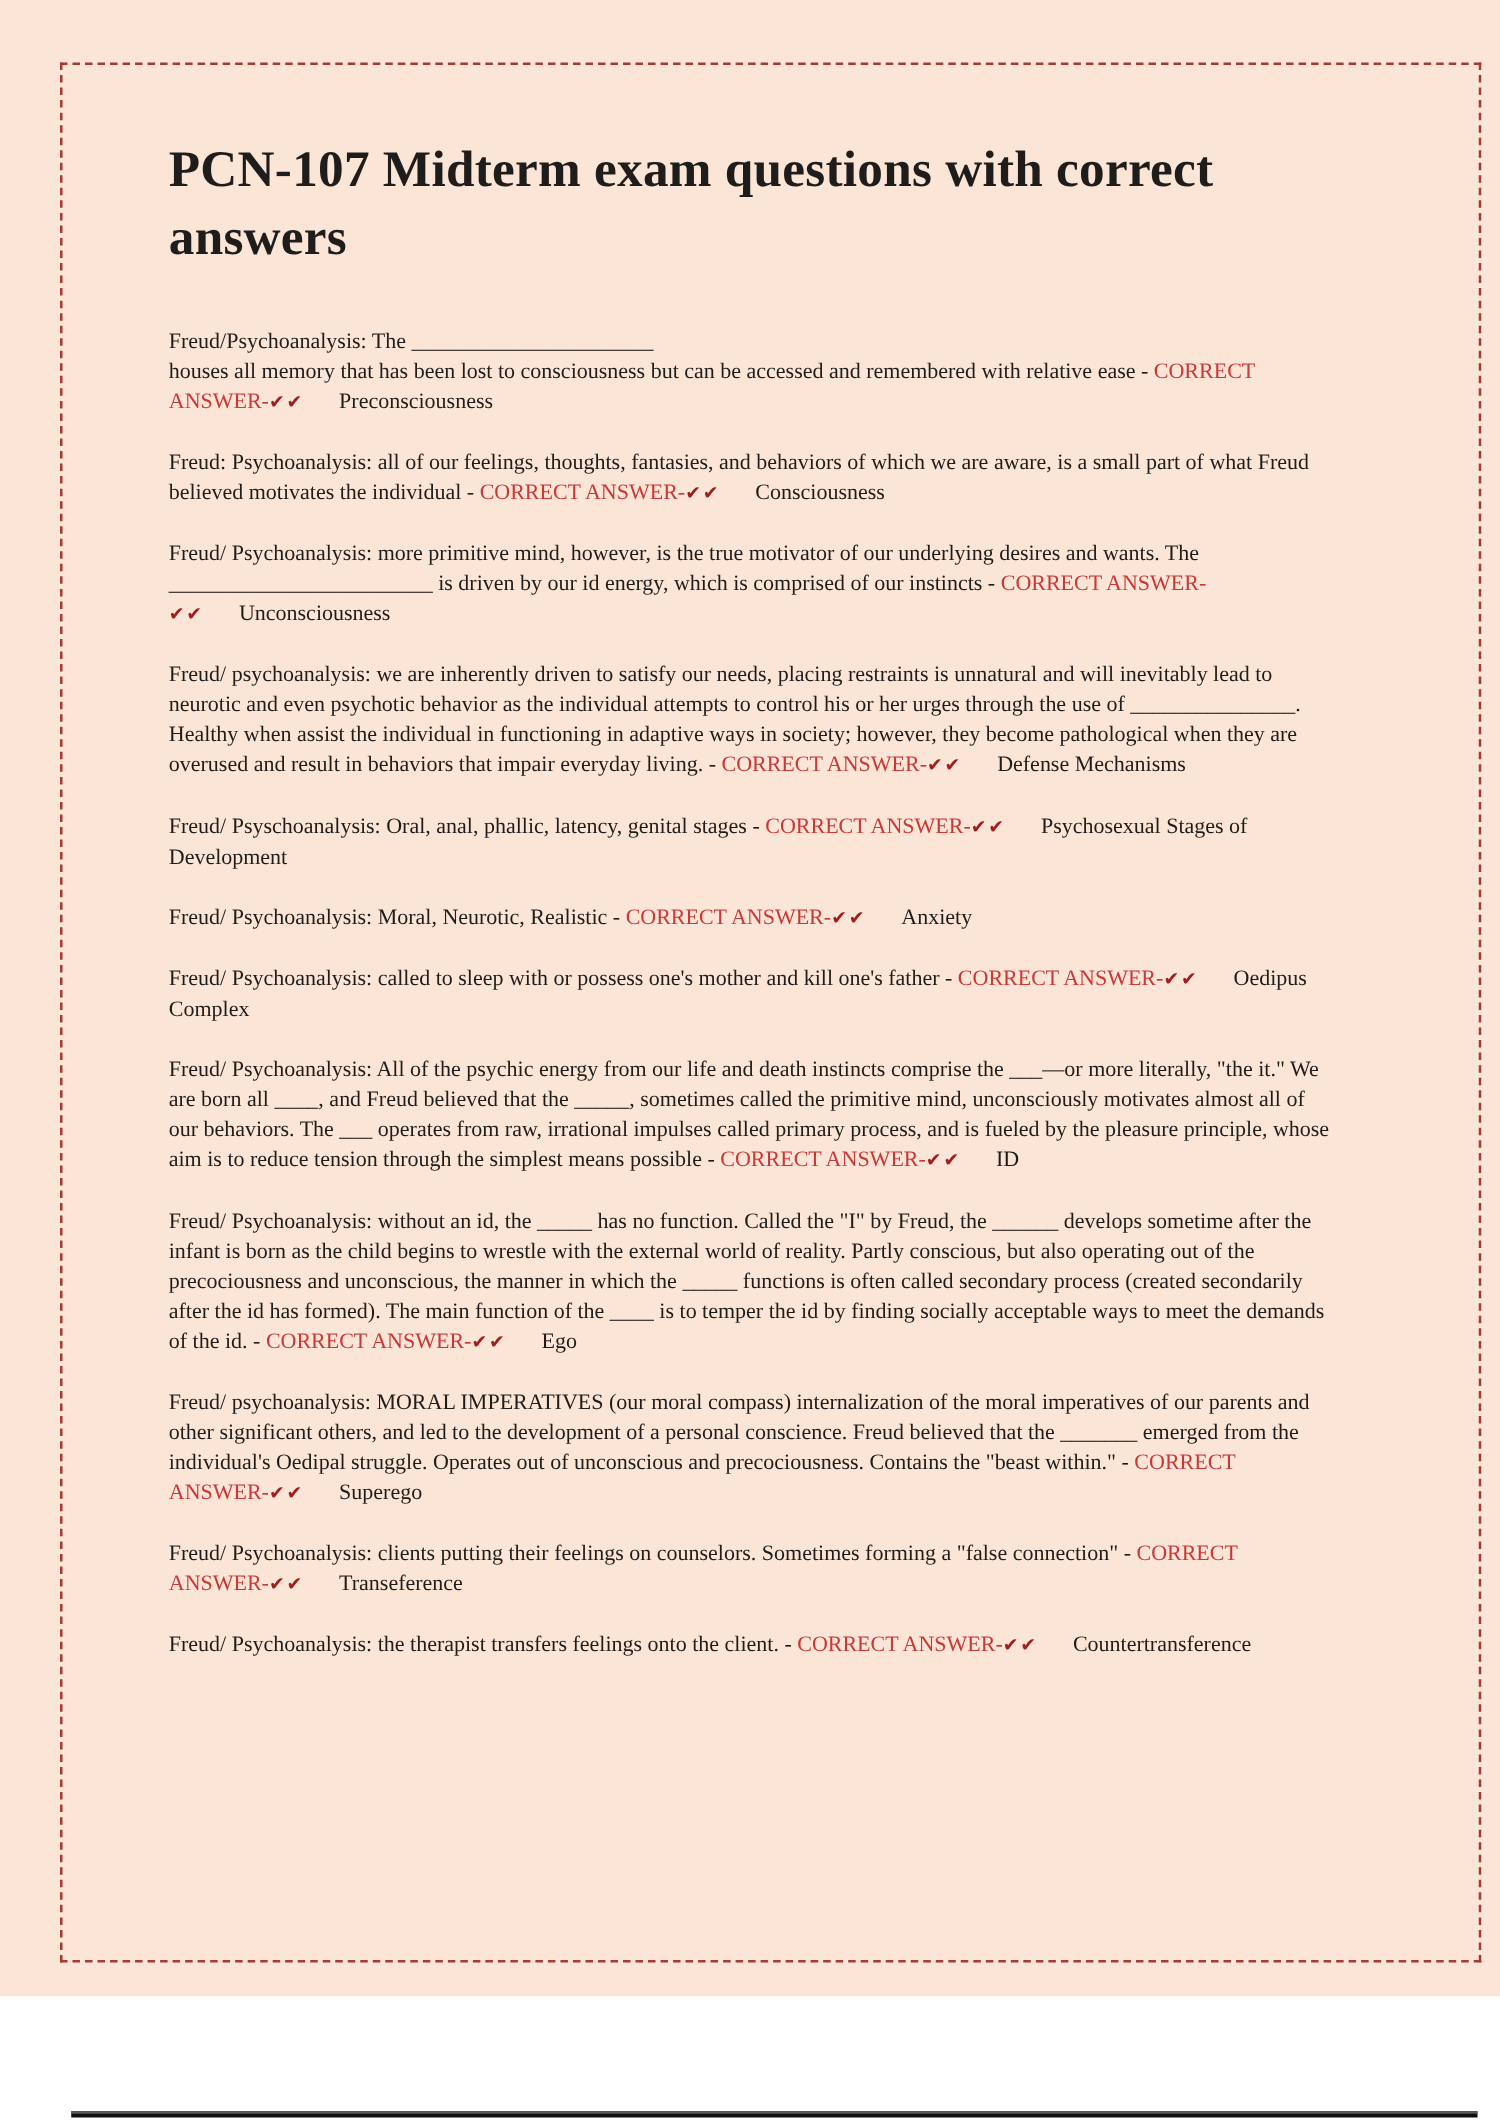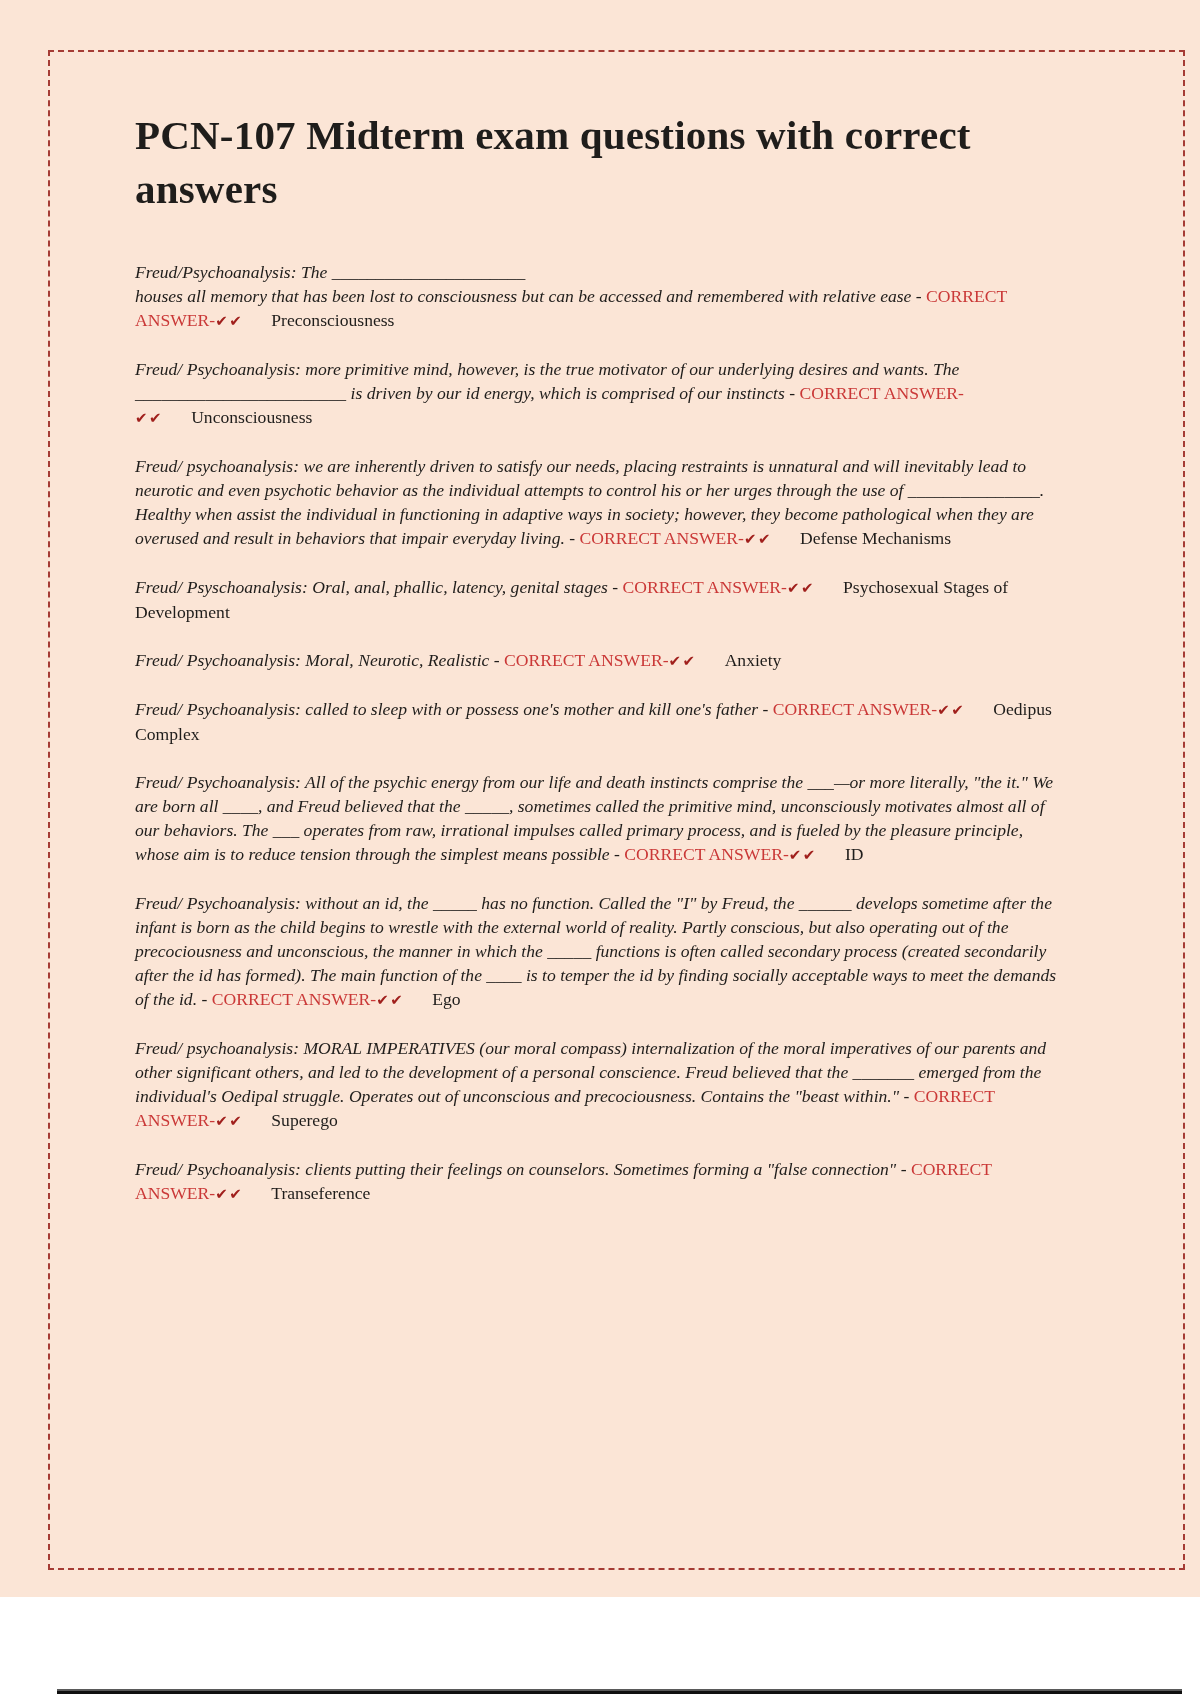--- a/index.html
+++ b/index.html
@@ -41,21 +41,21 @@
     color: var(--text);
     letter-spacing: 0.2px;
   }
   .qa-list { width: 935px; }
   p.qa {
     margin: 0 0 24px 0;
     font-size: 17.6px;
     line-height: 24px;
     color: var(--text);
   }
-  .q { white-space: pre-line; font-style: italic; }
+  .q { white-space: pre-line; }
   .label { color: var(--label-red); }
   .checks {
     color: var(--check-red);
     font-weight: bold;
     letter-spacing: 1.5px;
     font-family: "DejaVu Sans", sans-serif;
     font-size: 15px;
   }
   .a { margin-left: 28px; }
   .page-break-bar {
@@ -70,38 +70,40 @@
 <body>
 
 <div class="sheet">
   <div class="border-box">
     <div class="content">
       <h1 class="doc-title">PCN-107 Midterm exam questions with correct answers</h1>
       <div class="qa-list">
   <p class="qa"><span class="q">Freud/Psychoanalysis: The ______________________
 houses all memory that has been lost to consciousness but can be accessed and remembered with relative ease -</span> <span class="label">CORRECT ANSWER-</span><span class="checks">✔✔</span><span class="a">Preconsciousness</span></p>
 
+  <p class="qa"><span class="q">Freud: Psychoanalysis: all of our feelings, thoughts, fantasies, and behaviors of which we are aware, is a small part of what Freud believed motivates the individual -</span> <span class="label">CORRECT ANSWER-</span><span class="checks">✔✔</span><span class="a">Consciousness</span></p>
 
   <p class="qa"><span class="q">Freud/ Psychoanalysis: more primitive mind, however, is the true motivator of our underlying desires and wants. The ________________________ is driven by our id energy, which is comprised of our instincts -</span> <span class="label">CORRECT ANSWER-</span><span class="checks">✔✔</span><span class="a">Unconsciousness</span></p>
 
   <p class="qa"><span class="q">Freud/ psychoanalysis: we are inherently driven to satisfy our needs, placing restraints is unnatural and will inevitably lead to neurotic and even psychotic behavior as the individual attempts to control his or her urges through the use of _______________. Healthy when assist the individual in functioning in adaptive ways in society; however, they become pathological when they are overused and result in behaviors that impair everyday living. -</span> <span class="label">CORRECT ANSWER-</span><span class="checks">✔✔</span><span class="a">Defense Mechanisms</span></p>
 
   <p class="qa"><span class="q">Freud/ Psyschoanalysis: Oral, anal, phallic, latency, genital stages -</span> <span class="label">CORRECT ANSWER-</span><span class="checks">✔✔</span><span class="a">Psychosexual Stages of Development</span></p>
 
   <p class="qa"><span class="q">Freud/ Psychoanalysis: Moral, Neurotic, Realistic -</span> <span class="label">CORRECT ANSWER-</span><span class="checks">✔✔</span><span class="a">Anxiety</span></p>
 
   <p class="qa"><span class="q">Freud/ Psychoanalysis: called to sleep with or possess one's mother and kill one's father -</span> <span class="label">CORRECT ANSWER-</span><span class="checks">✔✔</span><span class="a">Oedipus Complex</span></p>
 
 
   <p class="qa"><span class="q">Freud/ Psychoanalysis: All of the psychic energy from our life and death instincts comprise the ___—or more literally, "the it." We are born all ____, and Freud believed that the _____, sometimes called the primitive mind, unconsciously motivates almost all of our behaviors. The ___ operates from raw, irrational impulses called primary process, and is fueled by the pleasure principle, whose aim is to reduce tension through the simplest means possible -</span> <span class="label">CORRECT ANSWER-</span><span class="checks">✔✔</span><span class="a">ID</span></p>
 
   <p class="qa"><span class="q">Freud/ Psychoanalysis: without an id, the _____ has no function. Called the "I" by Freud, the ______ develops sometime after the infant is born as the child begins to wrestle with the external world of reality. Partly conscious, but also operating out of the precociousness and unconscious, the manner in which the _____ functions is often called secondary process (created secondarily after the id has formed). The main function of the ____ is to temper the id by finding socially acceptable ways to meet the demands of the id. -</span> <span class="label">CORRECT ANSWER-</span><span class="checks">✔✔</span><span class="a">Ego</span></p>
 
   <p class="qa"><span class="q">Freud/ psychoanalysis: MORAL IMPERATIVES (our moral compass) internalization of the moral imperatives of our parents and other significant others, and led to the development of a personal conscience. Freud believed that the _______ emerged from the individual's Oedipal struggle. Operates out of unconscious and precociousness. Contains the "beast within." -</span> <span class="label">CORRECT ANSWER-</span><span class="checks">✔✔</span><span class="a">Superego</span></p>
 
   <p class="qa"><span class="q">Freud/ Psychoanalysis: clients putting their feelings on counselors. Sometimes forming a "false connection" -</span> <span class="label">CORRECT ANSWER-</span><span class="checks">✔✔</span><span class="a">Transeference</span></p>
 
+  <p class="qa"><span class="q">Freud/ Psychoanalysis: the therapist transfers feelings onto the client. -</span> <span class="label">CORRECT ANSWER-</span><span class="checks">✔✔</span><span class="a">Countertransference</span></p>
 </div>
     </div>
   </div>
 </div>
 
 <div class="page-break-bar"></div>
 
 </body></html>

